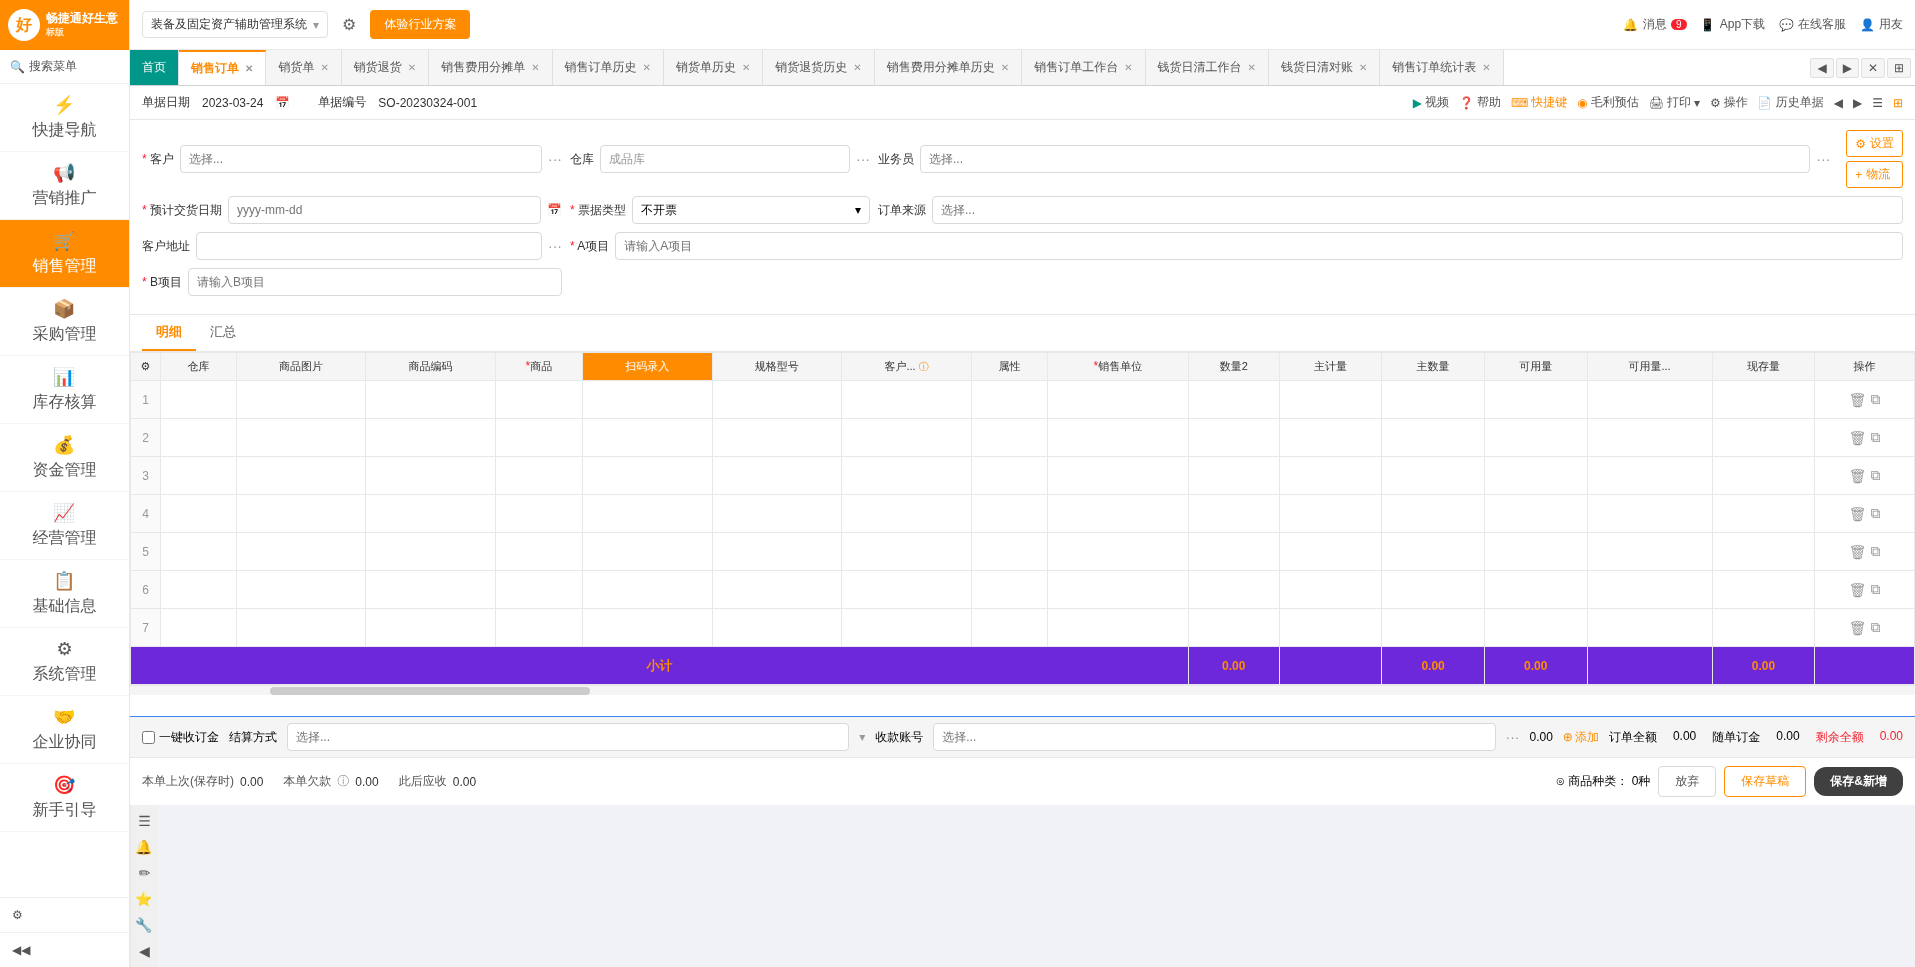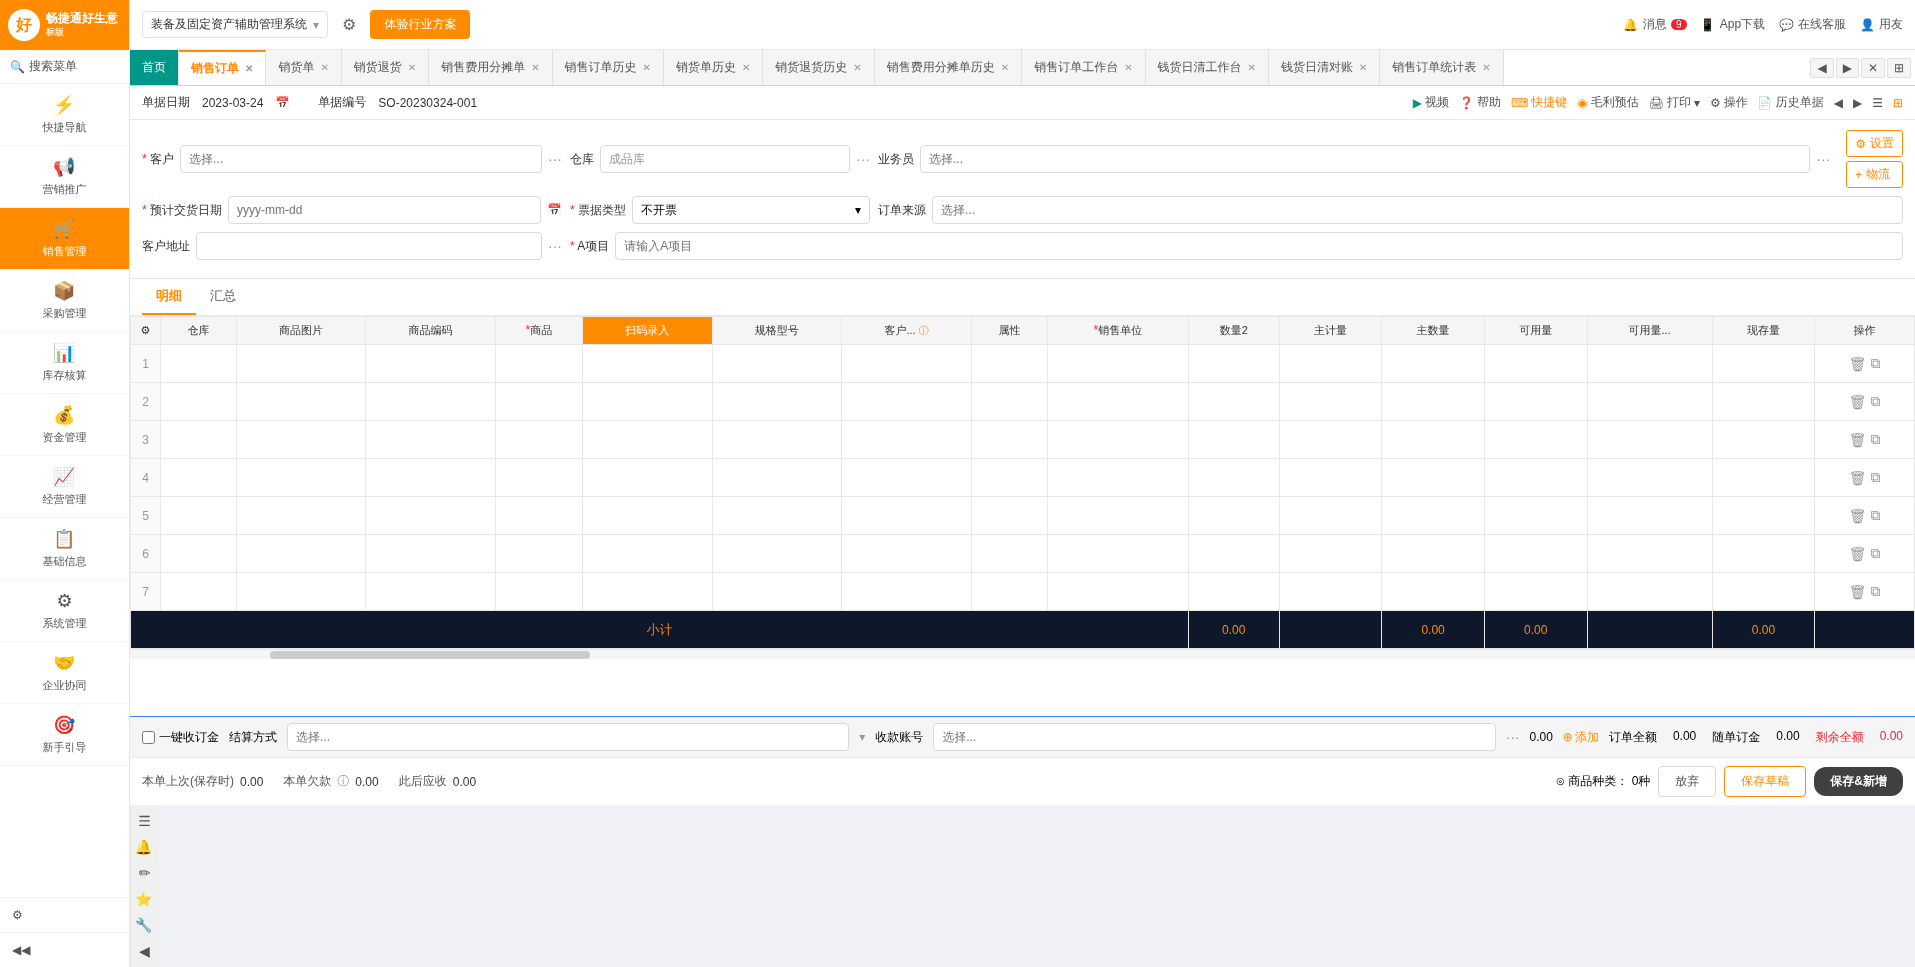--- a/index.html
+++ b/index.html
@@ -46,21 +46,21 @@
     .sidebar-item {
       display: flex; flex-direction: column; align-items: center; justify-content: center;
       padding: 10px 8px;
       cursor: pointer;
       color: #555;
       gap: 4px;
       border-bottom: 1px solid #f5f5f5;
     }
     .sidebar-item.active { background: #ff8c00; color: white; }
     .sidebar-item .icon { font-size: 18px; }
-    .sidebar-item .label { font-size: 11px; text-align: center; }
+    .sidebar-item .label { font-size: 16px; text-align: center; }
     .sidebar-bottom {
       margin-top: auto;
       display: flex; flex-direction: column;
     }
     .sidebar-bottom-item {
       display: flex; align-items: center; gap: 6px;
       padding: 10px 12px;
       cursor: pointer;
       color: #555;
       border-top: 1px solid #f0f0f0;
@@ -261,21 +261,21 @@
       border: 1px solid #e8e8e8;
       padding: 4px;
       text-align: center;
       height: 38px;
       color: #333;
       font-size: 12px;
     }
     td.row-num { color: #999; background: #fafafa; width: 30px; }
     .table-actions { display: flex; align-items: center; justify-content: center; gap: 4px; }
     .table-action-btn { cursor: pointer; color: #999; font-size: 14px; }
-    .subtotal-row td { background: #0f172a; font-weight: normal; margin-top: 24px; }
+    .subtotal-row td { background: #6d28d9; font-weight: bold; margin-top: 24px; }
     .subtotal-label { color: #ff8c00; font-size: 13px; }
     .subtotal-value { color: #ff8c00; }
 
     
     .table-footer {
       background: #f5f5f5;
       padding: 6px 12px;
       display: flex;
       align-items: center;
       gap: 10px;
@@ -586,20 +586,26 @@
           <span class="form-field-label">客户地址</span>
           <input class="form-field-input" type="text" placeholder="" style="">
           <span class="dots">···</span>
         </div>
         <div class="form-field" style="flex:1">
           <span class="form-field-label required">A项目</span>
           <input class="form-field-input" type="text" placeholder="请输入A项目" style="">
         </div>
       </div>
 
+      <div class="form-row">
+        <div class="form-field" style="max-width:420px">
+          <span class="form-field-label required">B项目</span>
+          <input class="form-field-input" type="text" placeholder="请输入B项目" style="">
+        </div>
+      </div>
     </div>
 
     <div class="content-tabs">
       <div class="content-tab active">明细</div>
       <div class="content-tab">汇总</div>
     </div>
 
     <div class="table-container">
       <table>
         <thead>

